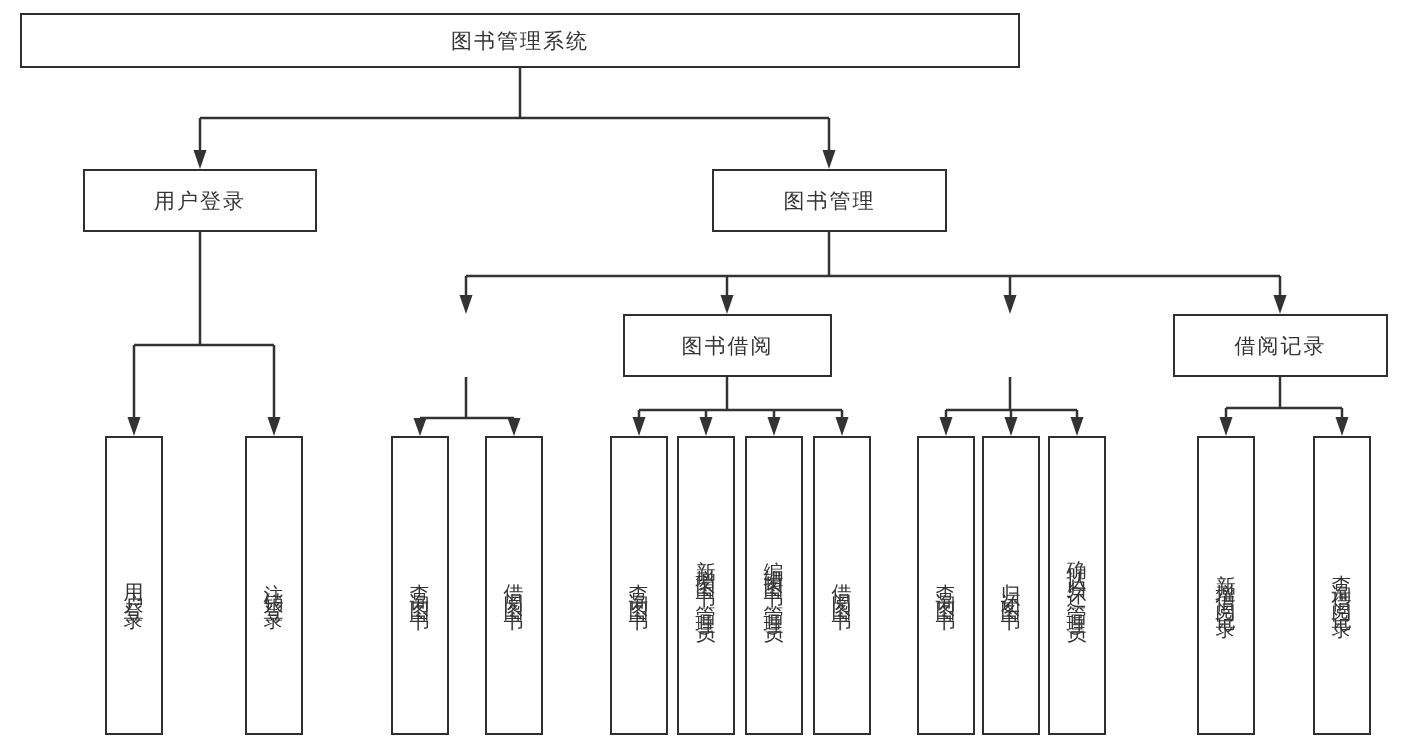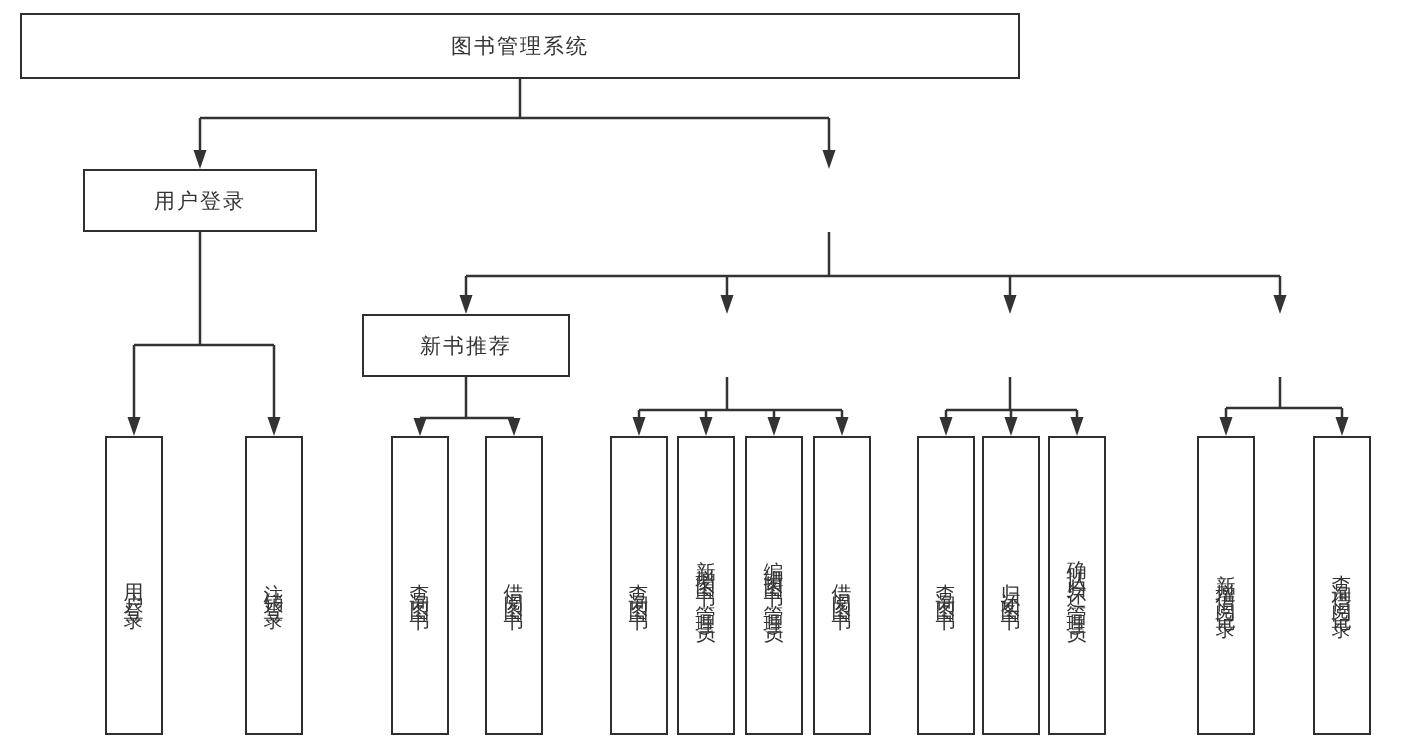--- a/index.html
+++ b/index.html
@@ -30,21 +30,21 @@
     display: flex;
     align-items: center;
     justify-content: center;
     z-index: 2;
   }
   .hbox {
     font-size: 21px;
     letter-spacing: 2px;
     white-space: nowrap;
   }
-  .root-box   { left: 20px;   top: 13px;  width: 1000px; height: 66px; }
+  .root-box   { left: 20px;   top: 13px;  width: 1000px; height: 55px; }
   .lvl2-a     { left: 83px;   top: 169px; width: 234px;  height: 63px; }
   .lvl2-b     { left: 712px;  top: 169px; width: 235px;  height: 63px; }
   .lvl3-a     { left: 362px;  top: 314px; width: 208px;  height: 63px; }
   .lvl3-b     { left: 623px;  top: 314px; width: 209px;  height: 63px; }
   .lvl3-c     { left: 902px;  top: 314px; width: 216px;  height: 63px; }
   .lvl3-d     { left: 1173px; top: 314px; width: 215px;  height: 63px; }
   .leaf {
     top: 436px;
     height: 299px;
     width: 58px;
@@ -161,23 +161,29 @@
     </g>
   </svg>
 
   <div class="node hbox root-box">
     <span>图书管理系统</span>
   </div>
 
   <div class="node hbox lvl2-a">
     <span>用户登录</span>
   </div>
-
-  <div class="node hbox lvl3-a">
-    <span>新书推荐</span>
+  <div class="node hbox lvl2-b">
+    <span>图书管理</span>
+  </div>
+
+  <div class="node hbox lvl3-b">
+    <span>图书借阅</span>
+  </div>
+  <div class="node hbox lvl3-d">
+    <span>借阅记录</span>
   </div>
 
   <div class="node leaf leaf-1">
     <span>用户登录</span>
   </div>
   <div class="node leaf leaf-2">
     <span>注销登录</span>
   </div>
   <div class="node leaf leaf-3">
     <span>查询图书</span>

